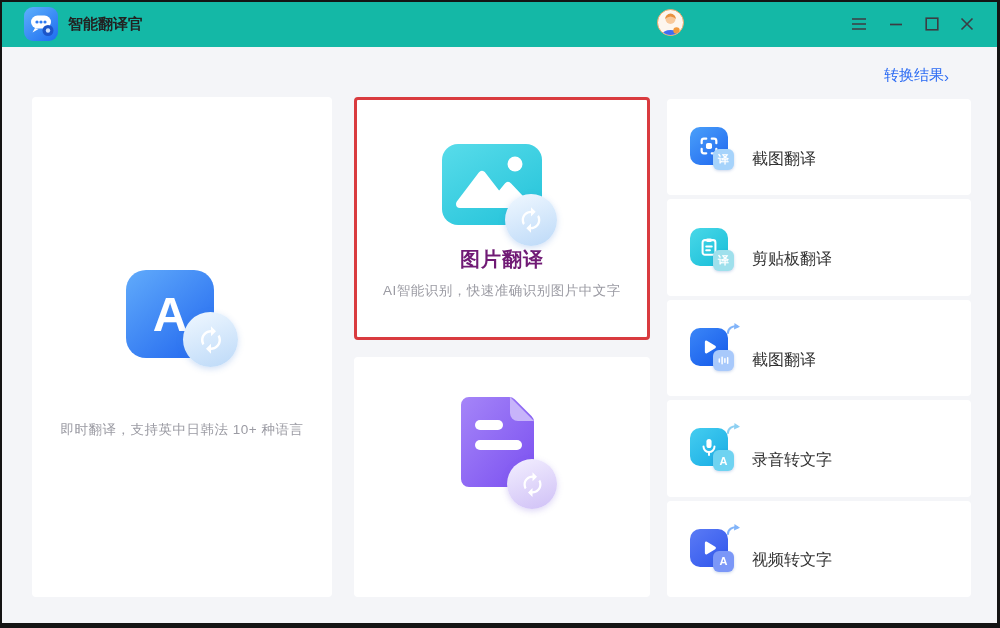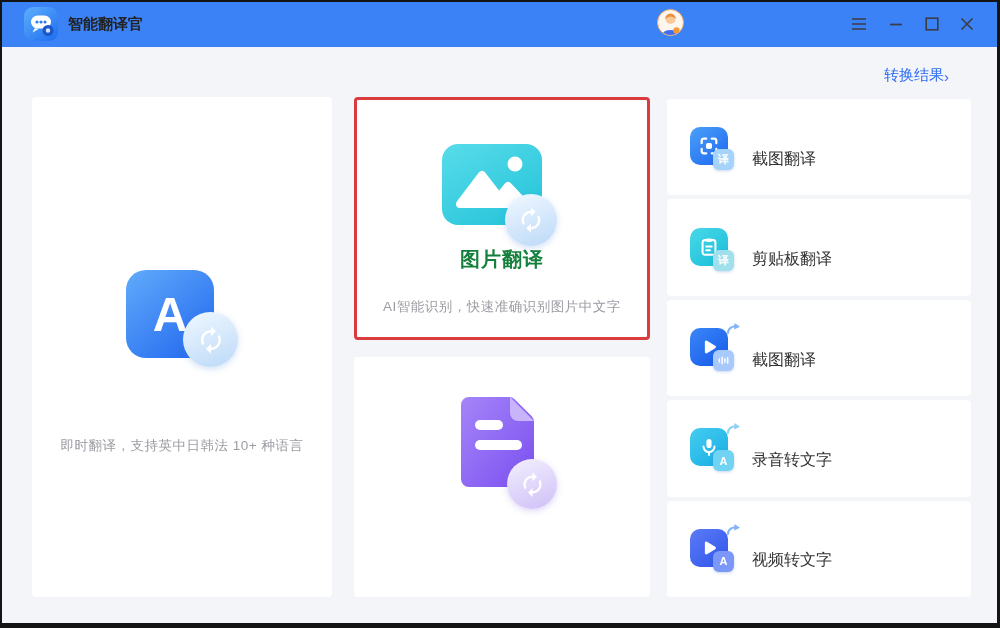--- a/index.html
+++ b/index.html
@@ -4,39 +4,39 @@
 <style>
   * { margin:0; padding:0; box-sizing:border-box; }
   html,body { background:#2b2b2b; }
   body { font-family:"Liberation Sans", sans-serif; }
   .window{
     position:relative; width:1000px; height:628px;
     background:#f4f5f8; overflow:hidden;
     border-style:solid; border-color:#141414; border-width:2px 3px 5px 2px;
   }
   
-  .titlebar{ position:absolute; top:0; left:0; width:100%; height:45px; background:#3b82f6; }
+  .titlebar{ position:absolute; top:0; left:0; width:100%; height:45px; background:#14b8a6; }
   .app-logo{ position:absolute; left:22px; top:5px; width:34px; height:34px; border-radius:9px;
     background:linear-gradient(140deg,#5db0fc,#1e6cf0); }
   .app-title{ position:absolute; left:66px; top:13px; font-size:15px; font-weight:bold; color:#222; }
   .avatar{ position:absolute; left:655px; top:7px; width:27px; height:27px; border-radius:50%;
     background:#fdf6ee; border:1px solid #f0a869; overflow:hidden; cursor:pointer; }
   .winbtn{ position:absolute; top:12px; width:20px; height:20px; background:none; border:none; cursor:pointer; display:flex; align-items:center; justify-content:center; }
   .wb-menu{ left:847px; } .wb-min{ left:884px; } .wb-max{ left:920px; } .wb-close{ left:955px; }
   
   .results-link{ position:absolute; left:882px; top:64px; font-size:15px; color:#2a6af3; cursor:pointer;
     display:flex; align-items:flex-end; }
   .results-link .chev{ font-size:15px; }
   
   .card{ position:absolute; background:#fff; border-radius:4px; text-align:center; cursor:pointer; }
   .card-text{ left:30px; top:95px; width:300px; height:500px; }
   .card-image{ left:352px; top:95px; width:296px; height:243px; border:3px solid #d93b3f; }
   .card-doc{ left:352px; top:355px; width:296px; height:240px; }
-  .card h2{ font-size:20px; color:#15803d; letter-spacing:1px;font-family:Liberation Serif, serif; }
-  .card .sub{ font-size:13.5px; color:#9b9ba3; margin-top:25px; letter-spacing:0.5px; }
+  .card h2{ font-size:20px; color:#701a75; letter-spacing:1px;font-family:Liberation Serif, serif; }
+  .card .sub{ font-size:13.5px; color:#9b9ba3; margin-top:9px; letter-spacing:0.5px; }
   
   .icon-wrap{ position:relative; margin:0 auto; }
   .tt-icon{ width:88px; height:88px; border-radius:20px;
     background:linear-gradient(140deg,#61abfb,#2065ee);
     display:flex; align-items:center; justify-content:center;
     color:#fff; font-size:48px; font-weight:bold; }
   .img-icon{ width:100px; height:81px; border-radius:16px;
     background:linear-gradient(150deg,#58dcea,#22c2d9); }
   .sync-badge{ position:absolute; border-radius:50%;
     background:linear-gradient(160deg,#f0f8ff,#bcd9f8);

